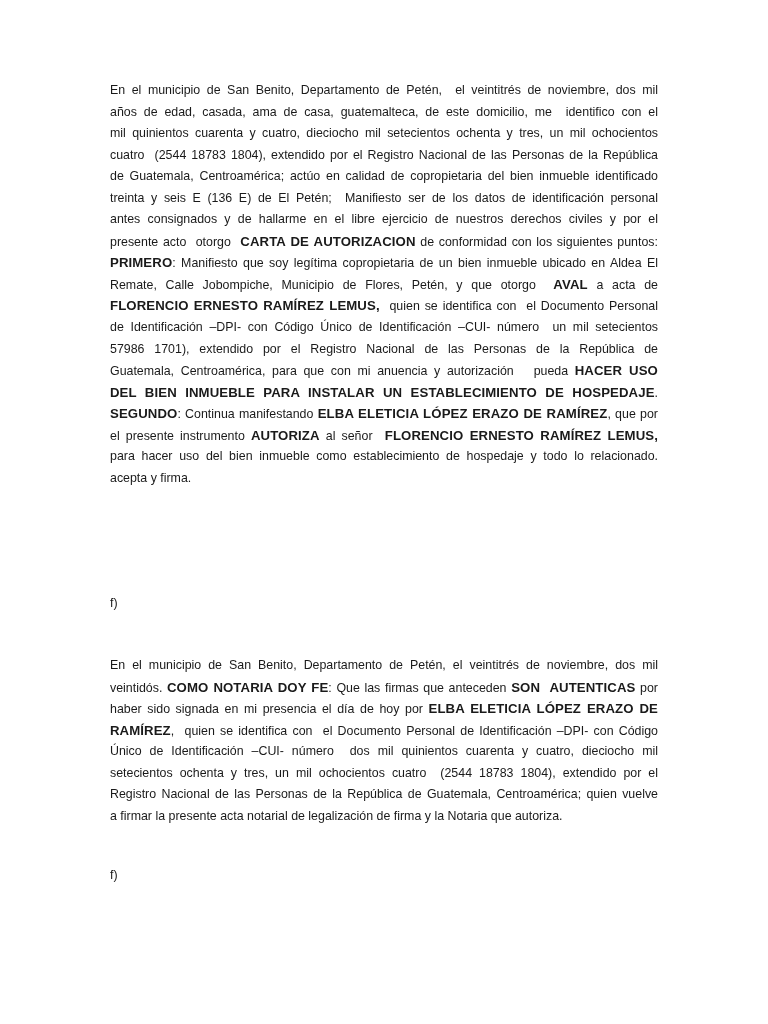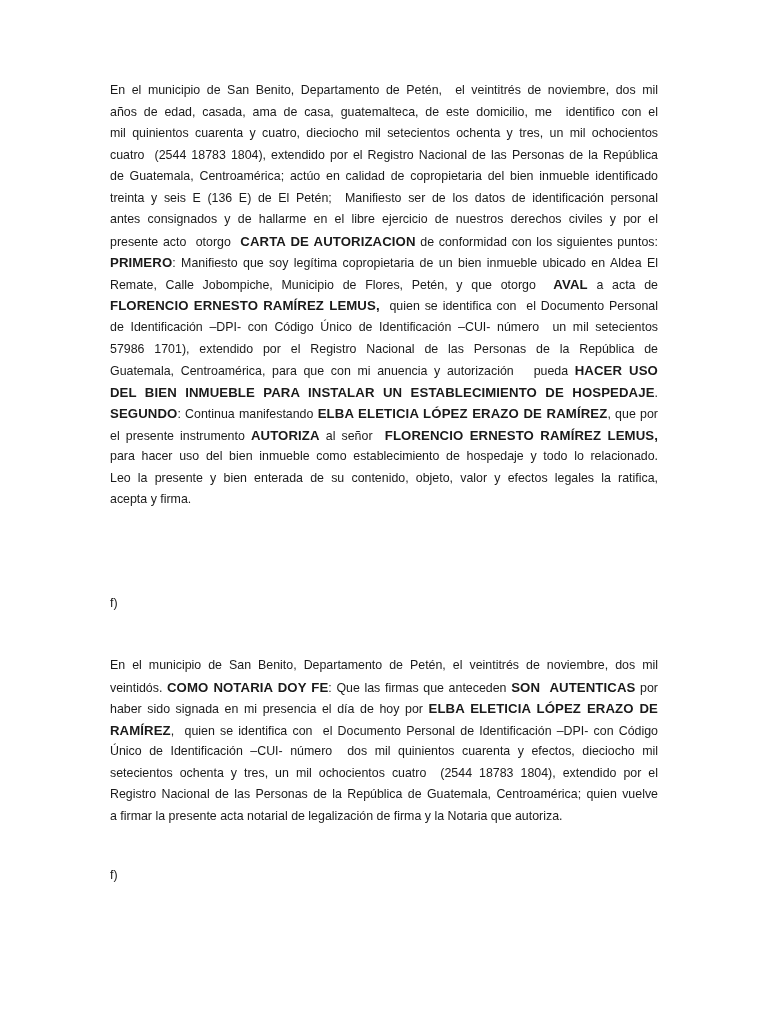--- a/index.html
+++ b/index.html
@@ -40,28 +40,27 @@
       <span class="line"><span class="b">PRIMERO</span><span>: Manifiesto que soy legítima copropietaria de un bien inmueble ubicado en Aldea El</span></span>
       <span class="line"><span>Remate, Calle Jobompiche, Municipio de Flores, Petén, y que otorgo  </span><span class="b">AVAL</span><span> a acta de</span></span>
       <span class="line"><span class="b">FLORENCIO ERNESTO RAMÍREZ LEMUS,</span><span>  quien se identifica con  el Documento Personal</span></span>
       <span class="line"><span>de Identificación –DPI- con Código Único de Identificación –CUI- número  un mil setecientos</span></span>
       <span class="line"><span>57986 1701), extendido por el Registro Nacional de las Personas de la República de</span></span>
       <span class="line"><span>Guatemala, Centroamérica, para que con mi anuencia y autorización   pueda </span><span class="b">HACER USO</span></span>
       <span class="line"><span class="b">DEL BIEN INMUEBLE PARA INSTALAR UN ESTABLECIMIENTO DE HOSPEDAJE</span><span>.</span></span>
       <span class="line"><span class="b">SEGUNDO</span><span>: Continua manifestando </span><span class="b">ELBA ELETICIA LÓPEZ ERAZO DE RAMÍREZ</span><span>, que por</span></span>
       <span class="line"><span>el presente instrumento </span><span class="b">AUTORIZA</span><span> al señor  </span><span class="b">FLORENCIO ERNESTO RAMÍREZ LEMUS,</span></span>
       <span class="line"><span>para hacer uso del bien inmueble como establecimiento de hospedaje y todo lo relacionado.</span></span>
-      <span class="line"><span>Leo la presente y bien enterada de su contenido, objeto, valor y efectos legales la ratifica,</span></span>
       <span class="line last"><span>acepta y firma.</span></span>
     </div>
   <div class="sig" style="top:596px;">f)</div>
   <div class="para" id="para2" style="top:655px;">
       <span class="line"><span>En el municipio de San Benito, Departamento de Petén, el veintitrés de noviembre, dos mil</span></span>
       <span class="line"><span>veintidós. </span><span class="b">COMO NOTARIA DOY FE</span><span>: Que las firmas que anteceden </span><span class="b">SON  AUTENTICAS</span><span> por</span></span>
       <span class="line"><span>haber sido signada en mi presencia el día de hoy por </span><span class="b">ELBA ELETICIA LÓPEZ ERAZO DE</span></span>
       <span class="line"><span class="b">RAMÍREZ</span><span>,  quien se identifica con  el Documento Personal de Identificación –DPI- con Código</span></span>
-      <span class="line"><span>Único de Identificación –CUI- número  dos mil quinientos cuarenta y efectos, dieciocho mil</span></span>
+      <span class="line"><span>Único de Identificación –CUI- número  dos mil quinientos cuarenta y cuatro, dieciocho mil</span></span>
       <span class="line"><span>setecientos ochenta y tres, un mil ochocientos cuatro  (2544 18783 1804), extendido por el</span></span>
       <span class="line"><span>Registro Nacional de las Personas de la República de Guatemala, Centroamérica; quien vuelve</span></span>
       <span class="line last"><span>a firmar la presente acta notarial de legalización de firma y la Notaria que autoriza.</span></span>
     </div>
   <div class="sig" style="top:868px;">f)</div>
 </div>
 
 </body></html>

